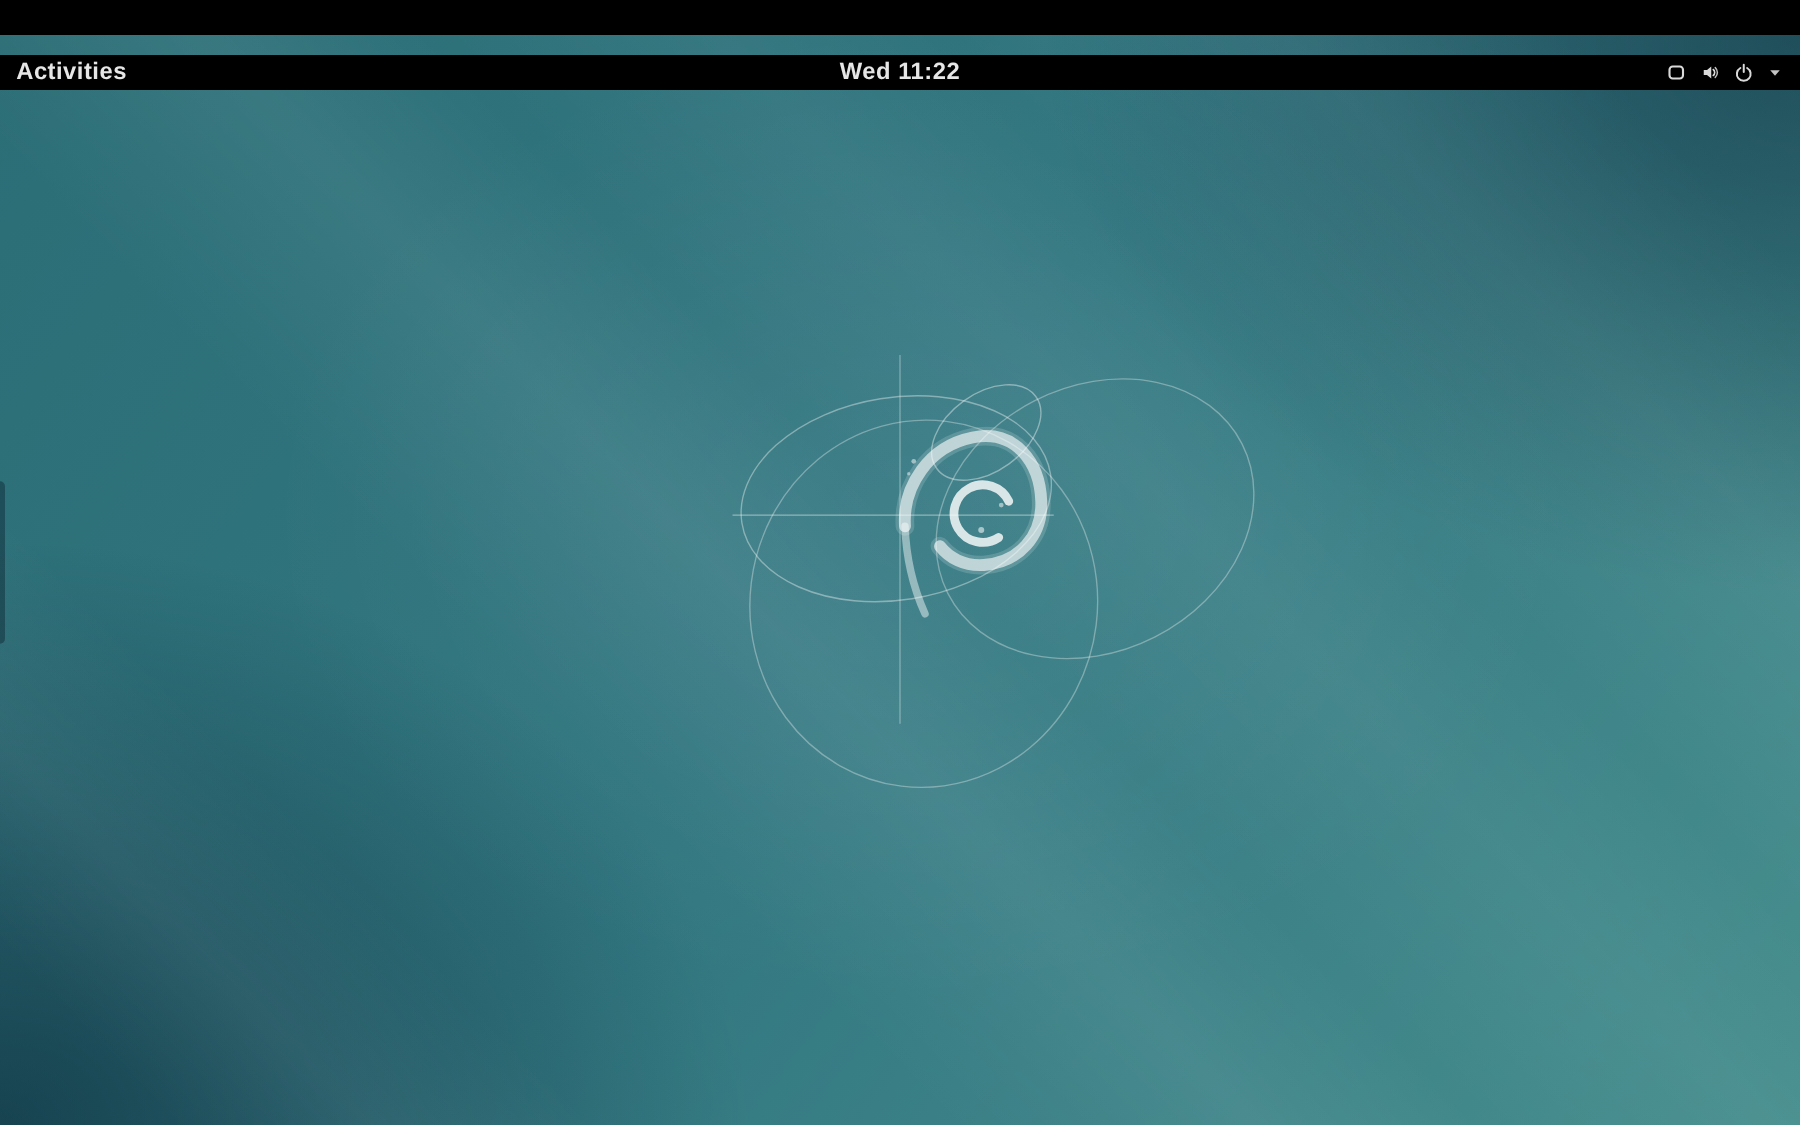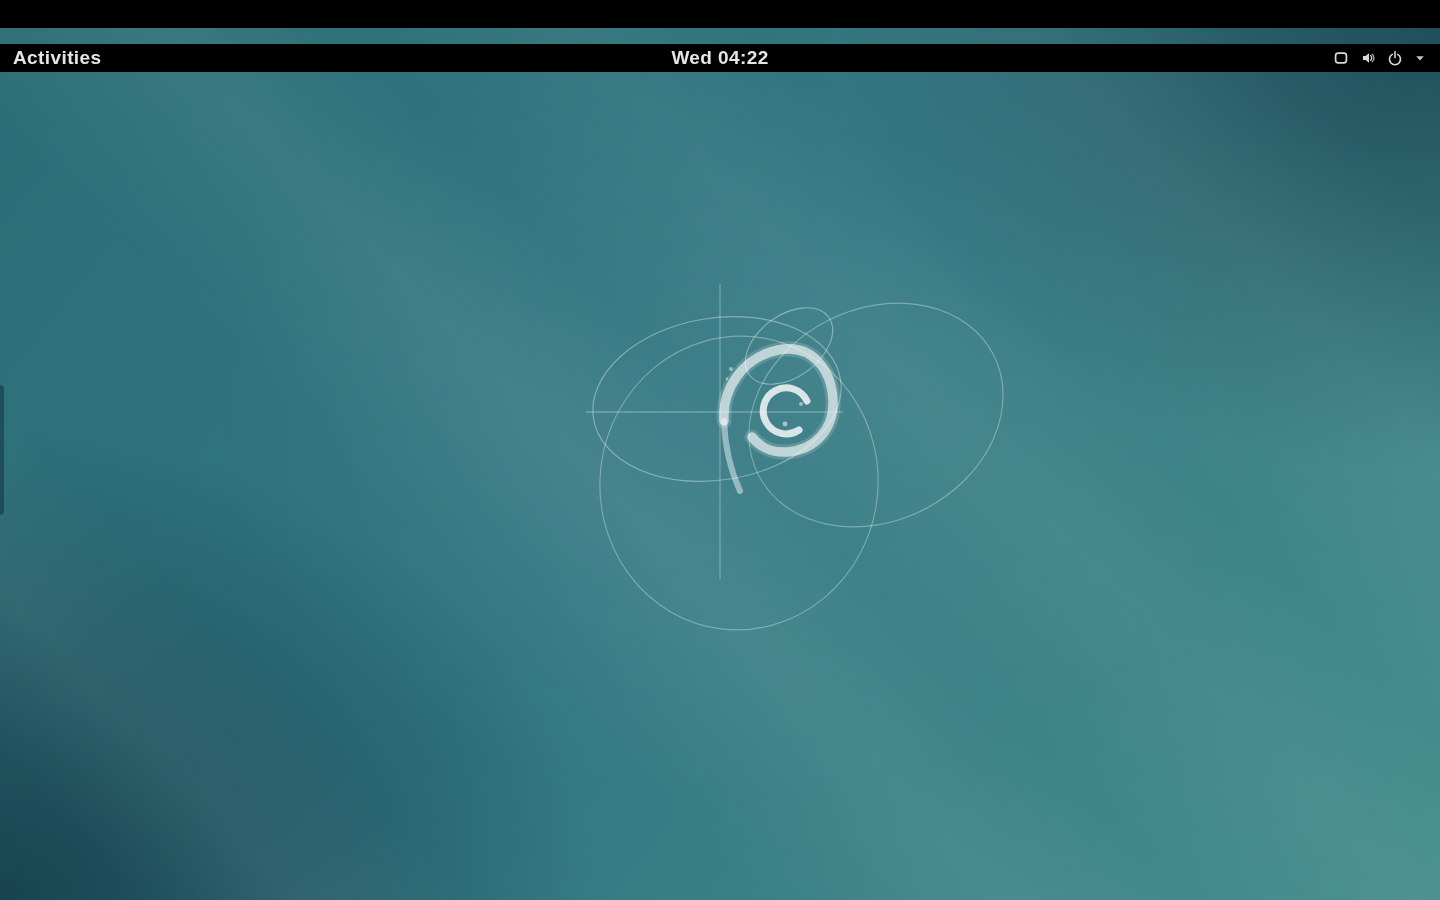--- a/index.html
+++ b/index.html
@@ -132,21 +132,21 @@
       </g>
     </g>
   </svg>
 
   <div class="left-edge-shadow"></div>
 
   <div class="top-bar">
 
     <div class="activities-btn">Activities</div>
 
-    <div class="clock-btn">Wed 04:22</div>
+    <div class="clock-btn">Wed 11:22</div>
 
     <div class="status-area">
 
       <span>
         <svg width="16" height="16" viewBox="0 0 16 16">
           <rect x="2.6" y="3.2" width="10.8" height="9.6" rx="2.6" fill="none" stroke="#d9d9d9" stroke-width="1.7"></rect>
         </svg>
       </span>
 
       <span>

